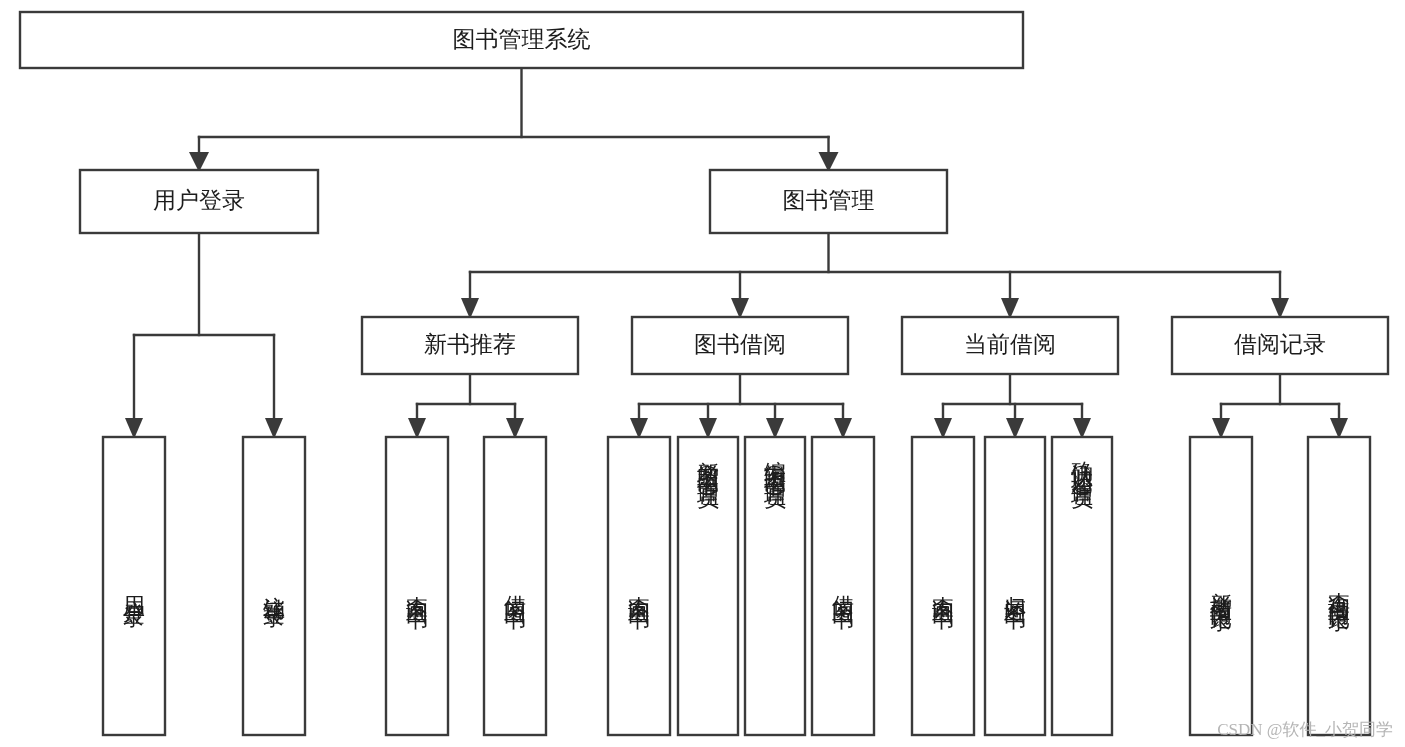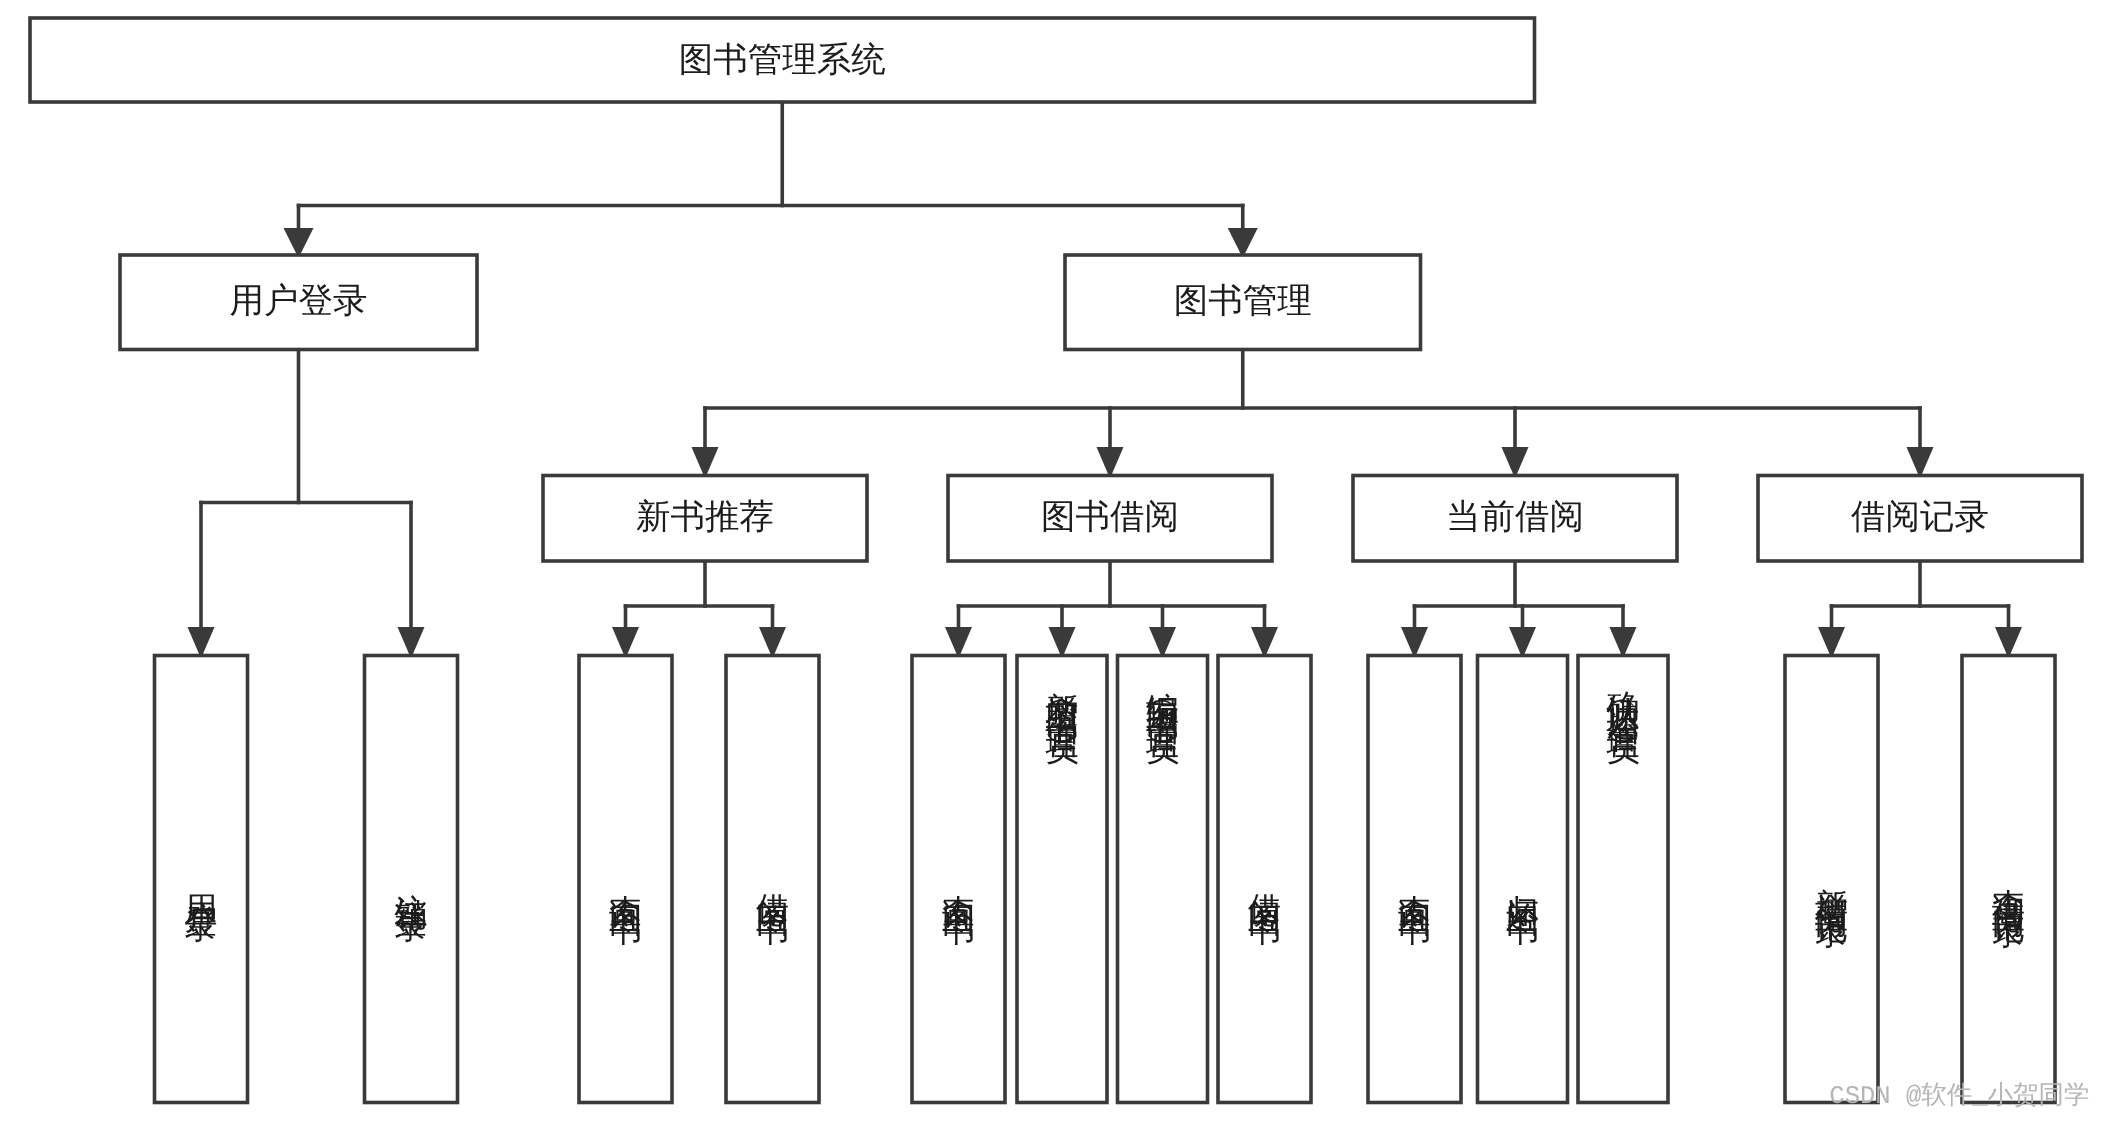--- a/index.html
+++ b/index.html
@@ -47,21 +47,21 @@
     text-anchor: middle;
     dominant-baseline: middle;
   }
   .label-h {
     font-size: 23px;
   }
   .watermark {
     position: absolute;
     right: 12px;
     bottom: 6px;
-    font-family: Liberation Mono, monospace;
+    font-family: Liberation Serif, serif;
     font-size: 17px;
     color: #b5b5b5;
     white-space: nowrap;
     pointer-events: none;
   }
 </style>
 </head>
 <body>
 
 <div id="diagram-root">

